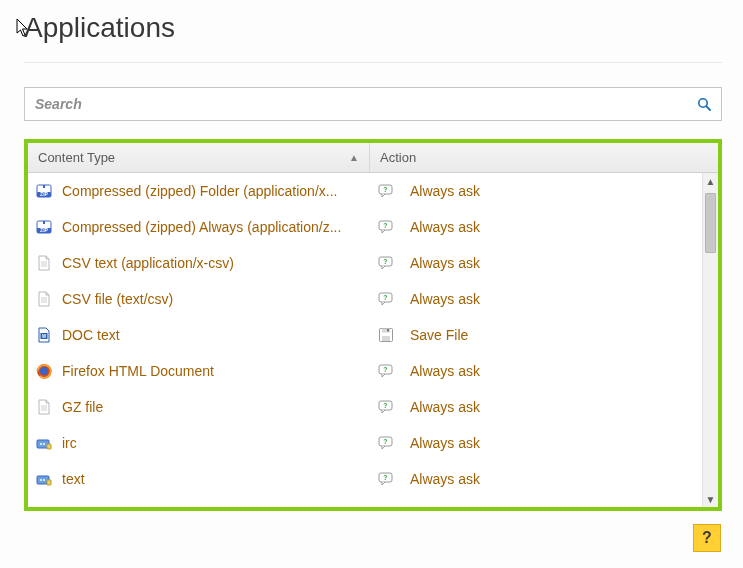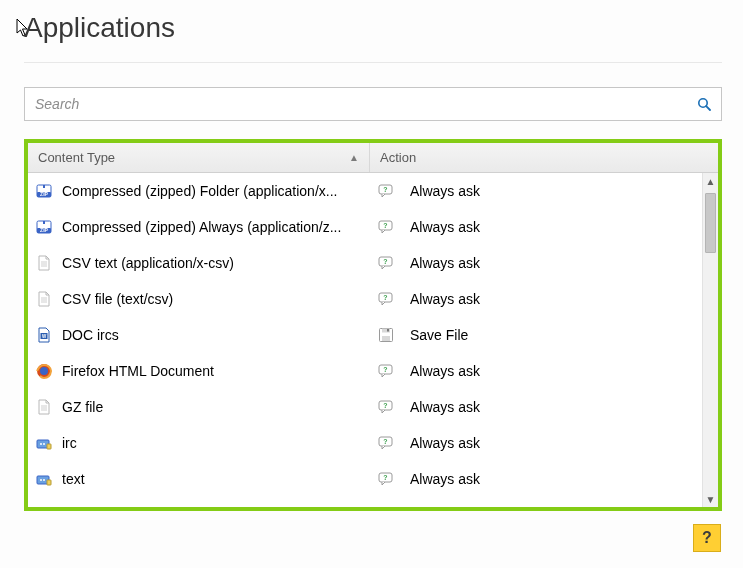--- a/index.html
+++ b/index.html
@@ -35,20 +35,21 @@
       margin-bottom: 18px;
     }
     .search-input {
       flex: 1;
       border: none;
       outline: none;
       font-size: 14px;
       font-style: italic;
       color: #4c1d95;
       background: transparent;
+      font-weight: bold;
     }
     .search-input::placeholder { color: #8d8d8d; font-style: italic; }
     .search-icon svg { display: block; }
     .table-wrap {
       border: 4px solid #84cc16;
       background: #fff;
       height: 372px;
       position: relative;
     }
     .thead {
@@ -71,21 +72,21 @@
     .tbody {
       position: absolute;
       top: 30px; bottom: 0; left: 0; right: 16px;
       overflow: hidden;
     }
     .row {
       display: flex;
       height: 36px;
       align-items: center;
       font-size: 14px;
-      color: #000000;
+      color: #a16207;
     }
     .td-type {
       width: 342px;
       display: flex;
       align-items: center;
       padding-left: 8px;
       gap: 10px;
       white-space: nowrap;
       overflow: hidden;
     }
@@ -219,21 +220,21 @@
               <use href="#icon-ask"></use>
             </svg>
             <span>Always ask</span>
           </div>
         </div>
         <div class="row">
           <div class="td-type">
             <svg class="ft-icon" viewBox="0 0 16 16">
               <use href="#icon-doc"></use>
             </svg>
-            <span class="label">DOC ircs</span>
+            <span class="label">DOC text</span>
           </div>
           <div class="td-action">
             <svg class="act-icon" viewBox="0 0 16 16">
               <use href="#icon-save"></use>
             </svg>
             <span>Save File</span>
           </div>
         </div>
         <div class="row">
           <div class="td-type">

